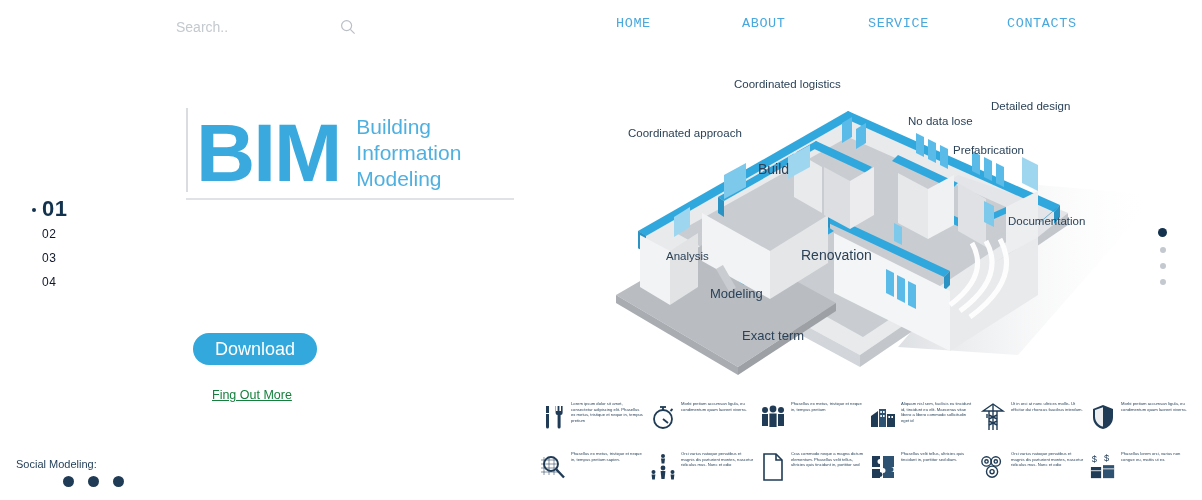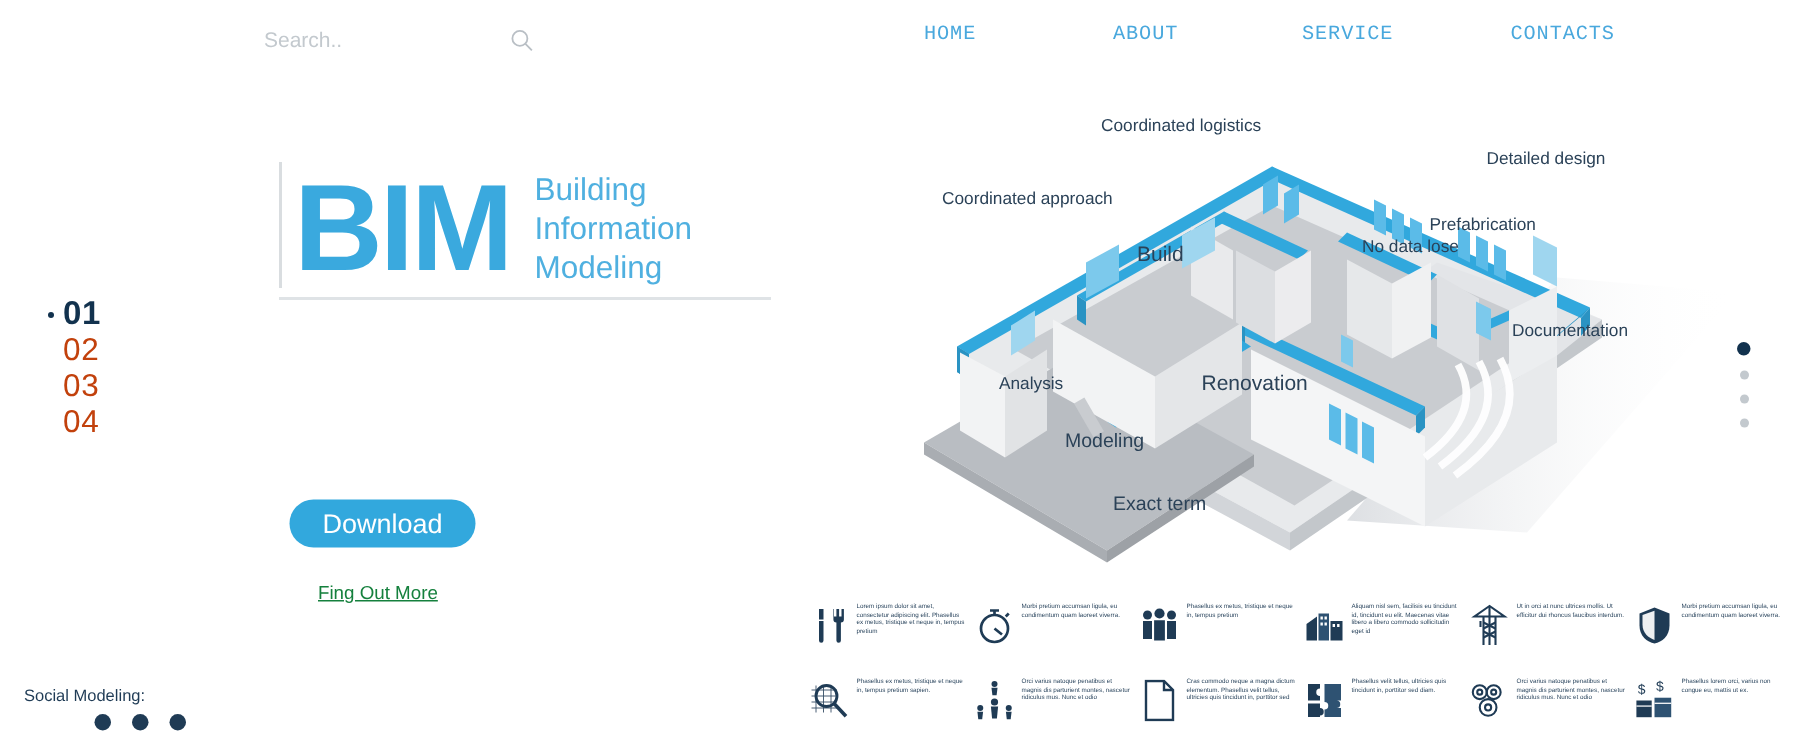--- a/index.html
+++ b/index.html
@@ -36,21 +36,21 @@
     text-decoration:none; font-family:Liberation Mono, monospace;
   }
   .nav a:nth-child(1){ left:16px; }
   .nav a:nth-child(2){ left:142px; }
   .nav a:nth-child(3){ left:268px; }
   .nav a:nth-child(4){ left:407px; }
 
   
   .pager { position:absolute; left:30px; top:196px; width:60px; }
   .pager .pg {
-    font-size:21px; color:#c2410c; line-height:24px;
+    font-size:12px; color:#0f172a; line-height:24px;
     font-family:"Liberation Sans", sans-serif; letter-spacing:0.5px;
     position:relative; padding-left:12px;
   }
   .pager .pg.active { color:#12324e; font-weight:bold; font-size:22px; line-height:26px; }
   .pager .pg.active::before {
     content:""; position:absolute; left:2px; top:12px;
     width:4px; height:4px; border-radius:50%; background:#12324e;
   }
 
   
@@ -278,21 +278,21 @@
       <g fill="none" stroke="#ffffff" stroke-width="5" opacity="0.95">
         <path d="M352 250 q40 -30 22 -62"></path>
         <path d="M362 256 q46 -34 26 -70"></path>
         <path d="M372 262 q52 -38 30 -78"></path>
       </g>
     </svg>
 
     <div class="iso-label" style="left:136px; top:23px;">Coordinated logistics</div>
     <div class="iso-label" style="left:30px;  top:72px;">Coordinated approach</div>
     <div class="iso-label" style="left:393px; top:45px;">Detailed design</div>
-    <div class="iso-label" style="left:310px; top:60px;margin-top:44px;">No data lose</div>
+    <div class="iso-label" style="left:310px; top:60px;">No data lose</div>
     <div class="iso-label" style="left:355px; top:89px;">Prefabrication</div>
     <div class="iso-label" style="left:160px; top:106px; font-size:14px;">Build</div>
     <div class="iso-label" style="left:410px; top:160px;">Documentation</div>
     <div class="iso-label" style="left:203px; top:192px; font-size:14px;">Renovation</div>
     <div class="iso-label" style="left:68px;  top:195px;">Analysis</div>
     <div class="iso-label" style="left:112px; top:231px; font-size:13px;">Modeling</div>
     <div class="iso-label" style="left:144px; top:273px; font-size:13px;">Exact term</div>
   </div>
 
   <div class="features">

